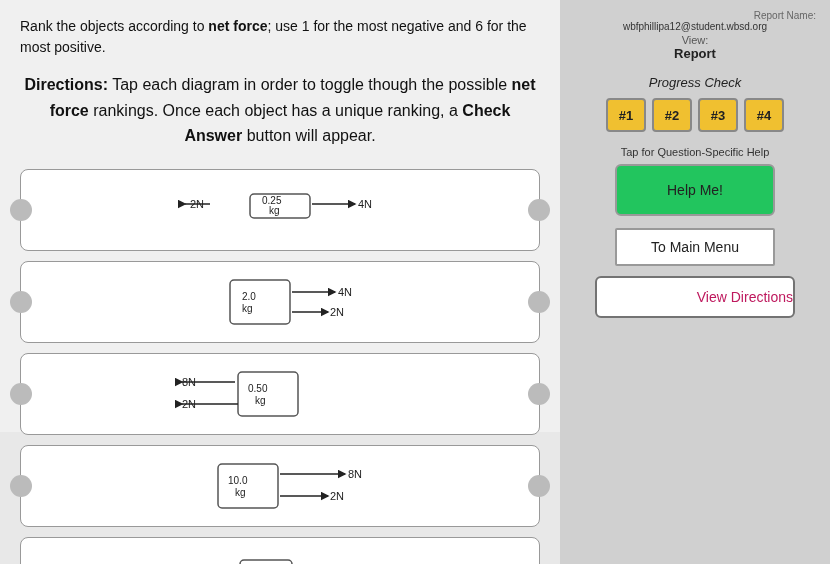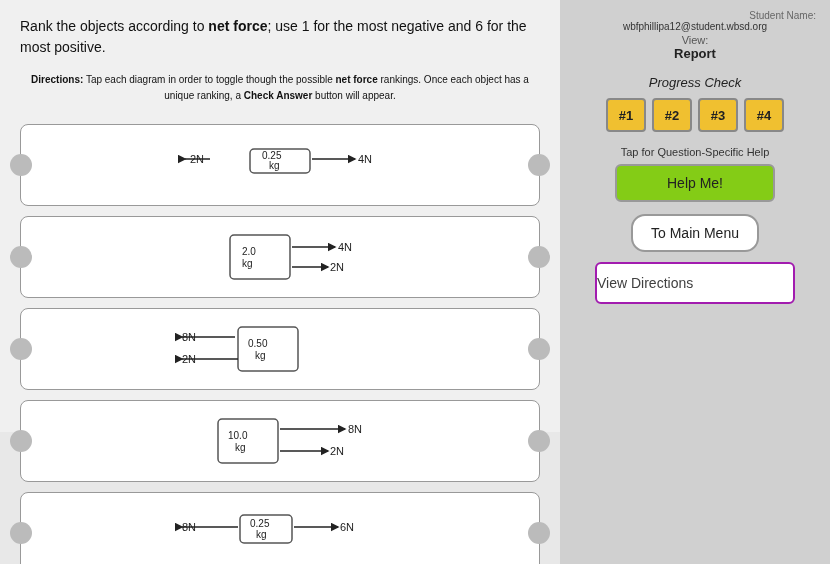--- a/index.html
+++ b/index.html
@@ -27,21 +27,21 @@
       color: #111;
       line-height: 1.5;
       margin-bottom: 14px;
     }
 
     .question-text strong {
       font-weight: bold;
     }
 
     .directions-text {
-      font-size: 10px;
+      font-size: 16px;
       color: #111;
       line-height: 1.6;
       text-align: center;
       margin-bottom: 20px;
     }
 
     .directions-text strong {
       font-weight: bold;
     }
 
@@ -165,54 +165,54 @@
 
     .help-label {
       font-size: 11px;
       color: #333;
       text-align: left;
       margin-bottom: 6px;
     }
 
     .help-me-btn {
       width: 160px;
-      padding: 9px 0;
-      background: #84cc16;
+      padding: 16px 0;
+      background: #22c55e;
       border: 2px solid #999;
       border-radius: 6px;
       font-size: 14px;
       color: #222;
       cursor: pointer;
       text-align: center;
       margin-bottom: 12px;
     }
 
     .main-menu-btn {
-      width: 128px;
+      width: 160px;
       padding: 9px 0;
       background: #fff;
       border: 2px solid #999;
-      border-radius: 14px;
+      border-radius: 2px;
       font-size: 14px;
       color: #222;
       cursor: pointer;
       text-align: center;
       margin-bottom: 10px;
     }
 
     .view-directions-btn {
       width: 200px;
       padding: 11px 0;
       background: #fff;
-      border: 2px solid #a21caf;
+      border: 2px solid #737373;
       border-radius: 6px;
       font-size: 14px;
-      color: #404040;
+      color: #be185d;
       cursor: pointer;
-      text-align: left;
+      text-align: right;
     }
 
     .svg-diagram {
       width: 100%;
       height: 60px;
     }
   </style>
 </head>
 <body>
 
@@ -379,21 +379,21 @@
           </marker>
         </defs>
       </svg>
     </div>
 
   </div>
 </div>
 
 <div class="right-panel">
   <div class="student-info">
-    <div class="student-name-label">Student Name:</div>
+    <div class="student-name-label">Report Name:</div>
     <div class="student-email">wbfphillipa12@student.wbsd.org</div>
     <div class="level-label">View:</div>
     <div class="level-value">Report</div>
   </div>
 
   <div class="progress-report-label">Progress Check</div>
 
   <div class="ranking-buttons">
     <button class="rank-btn">#1</button>
     <button class="rank-btn">#2</button>

